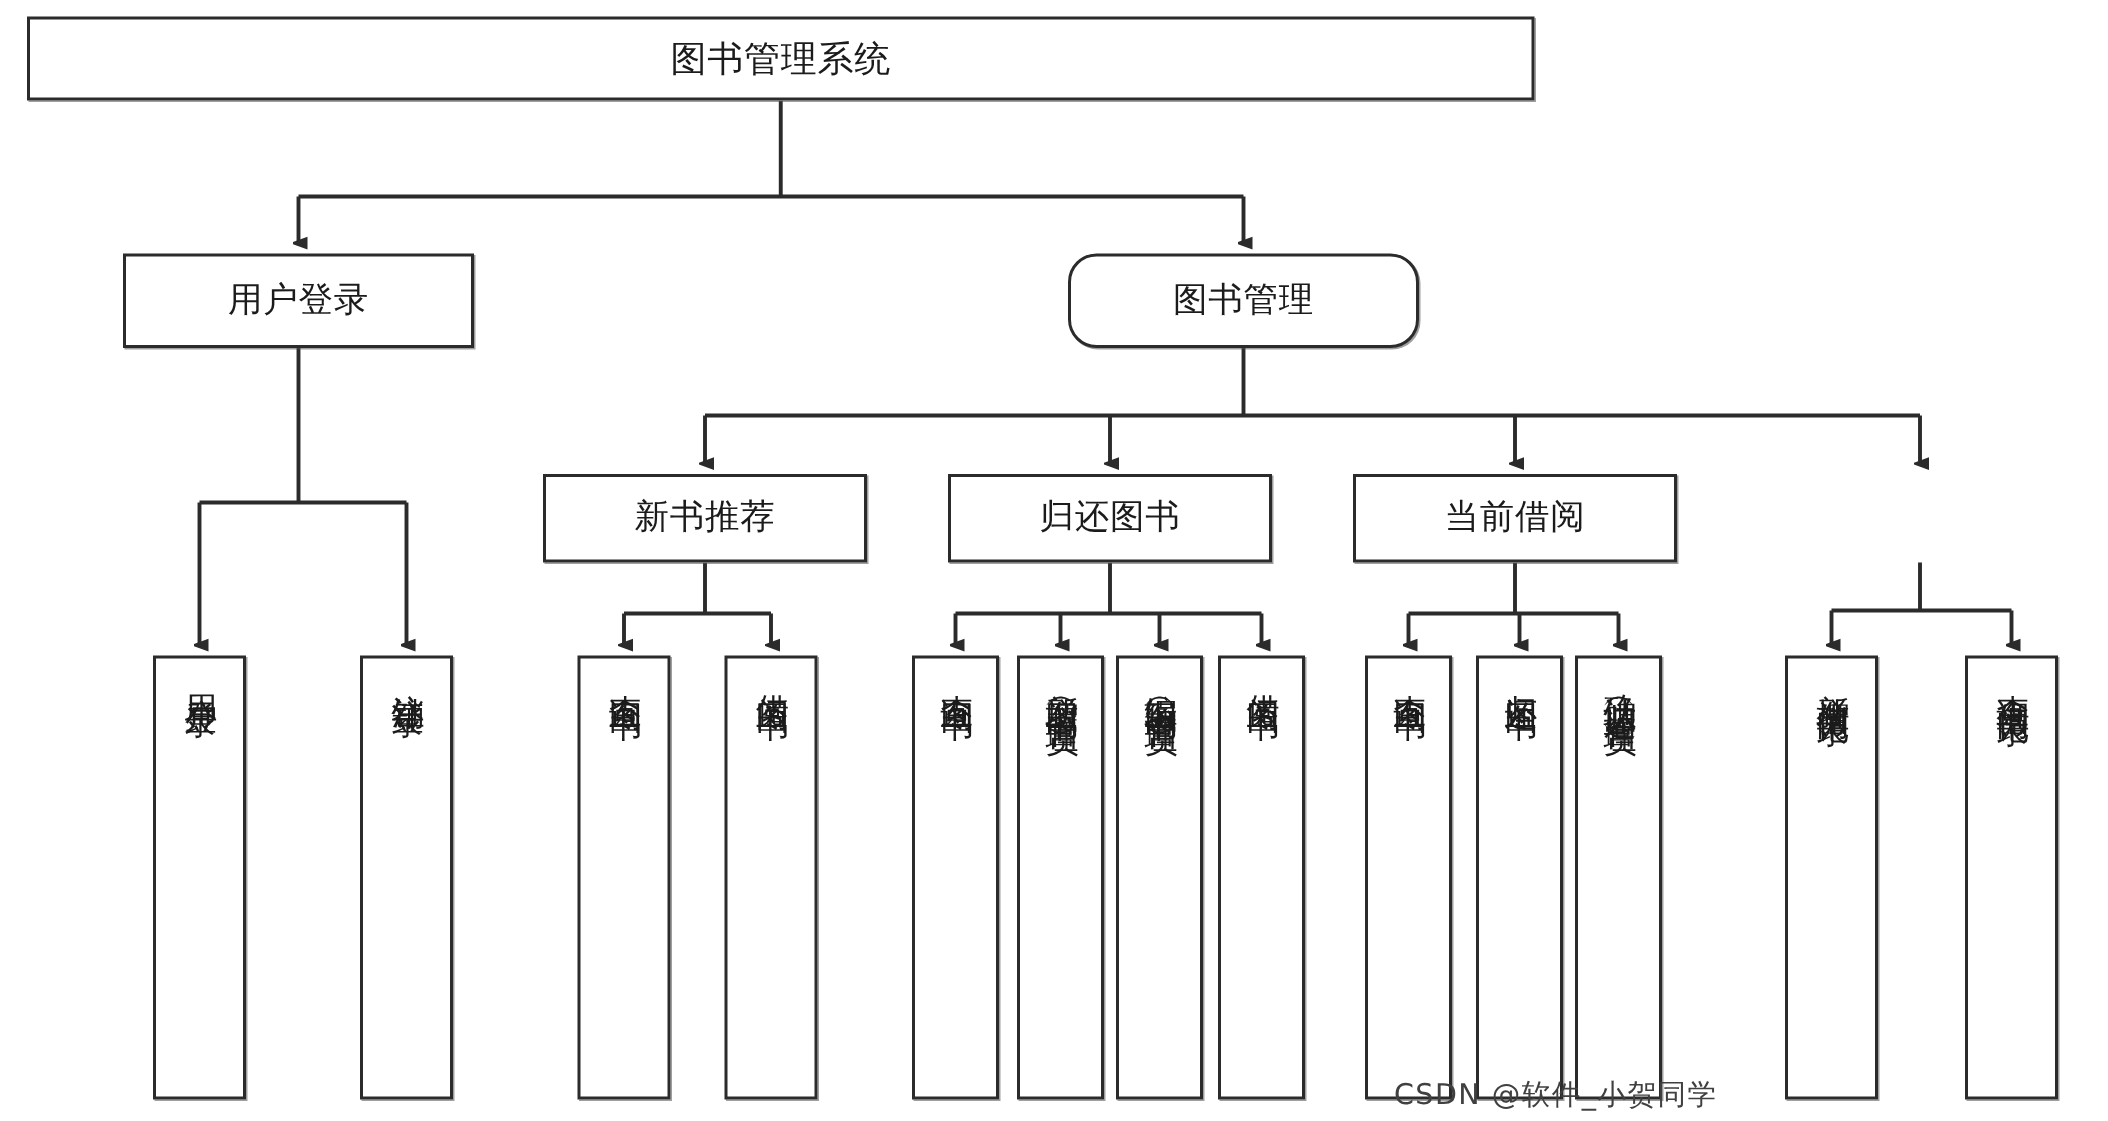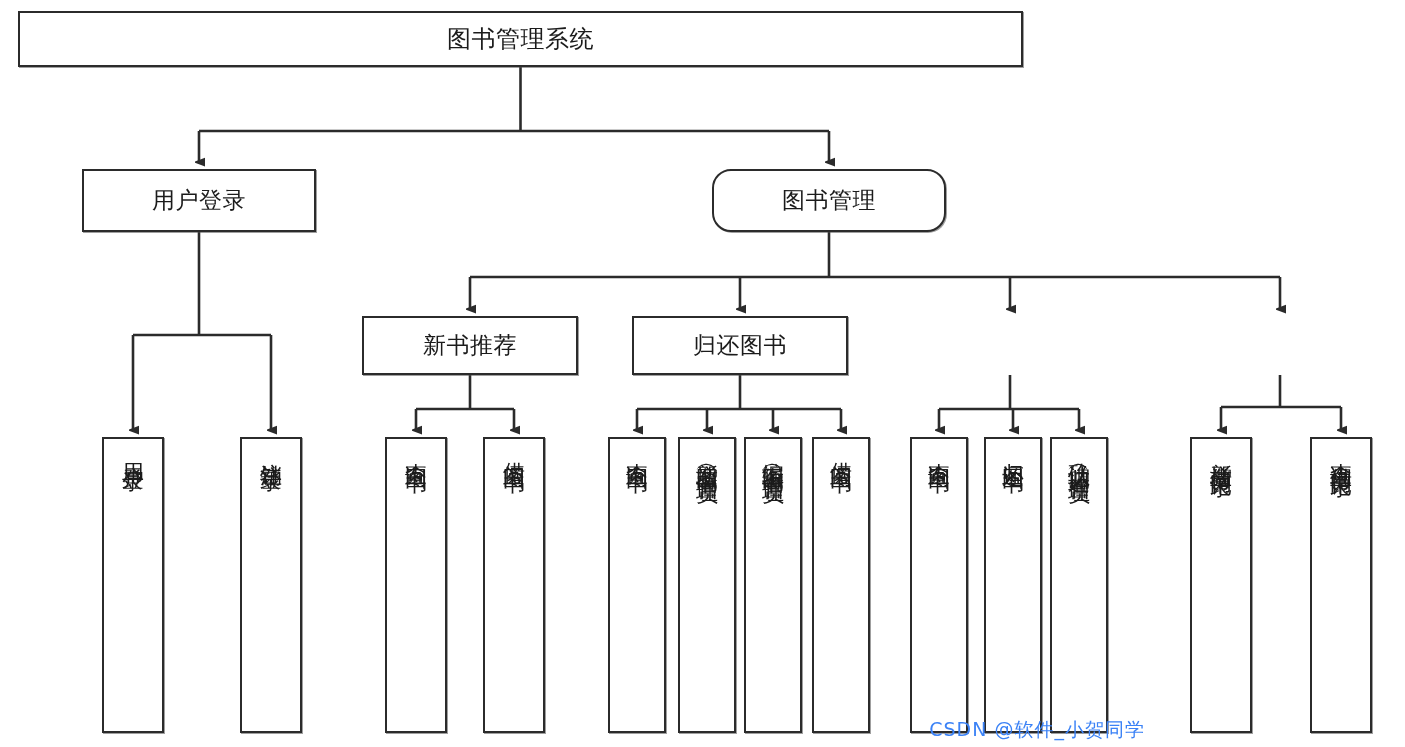--- a/index.html
+++ b/index.html
@@ -44,21 +44,21 @@
     letter-spacing:3px;
     white-space:nowrap;
     margin:0 auto;
   }
 
   .watermark{
     position:absolute;
     right:8px;
     bottom:4px;
     font-size:19px;
-    color:#3b82f6;
+    color:#404040;
     letter-spacing:1px;
     white-space:nowrap;
     pointer-events:none;
     text-align:right;
   }
 </style>
 </head>
 <body>
 
 <div id="canvas">
@@ -123,20 +123,23 @@
   <div class="node h" style="left:712px;top:169px;width:234px;height:63px;border-radius:19px;">
     <span class="label">图书管理</span>
   </div>
 
   <div class="node h" style="left:362px;top:316px;width:216px;height:59px;">
     <span class="label">新书推荐</span>
   </div>
   <div class="node h" style="left:632px;top:316px;width:216px;height:59px;">
     <span class="label">归还图书</span>
   </div>
+  <div class="node h" style="left:902px;top:316px;width:216px;height:59px;">
+    <span class="label">当前借阅</span>
+  </div>
 
   <div class="node v" style="left:102px;top:437px;width:62px;height:296px;">
     <span class="label">用户登录</span>
   </div>
   <div class="node v" style="left:240px;top:437px;width:62px;height:296px;">
     <span class="label">注销登录</span>
   </div>
 
   <div class="node v" style="left:385px;top:437px;width:62px;height:296px;">
     <span class="label">查询图书</span>

